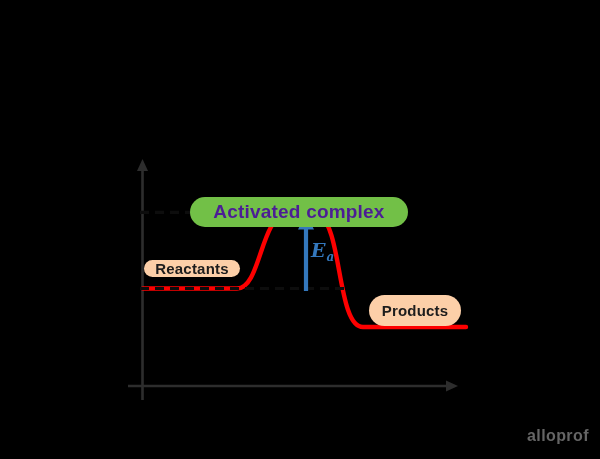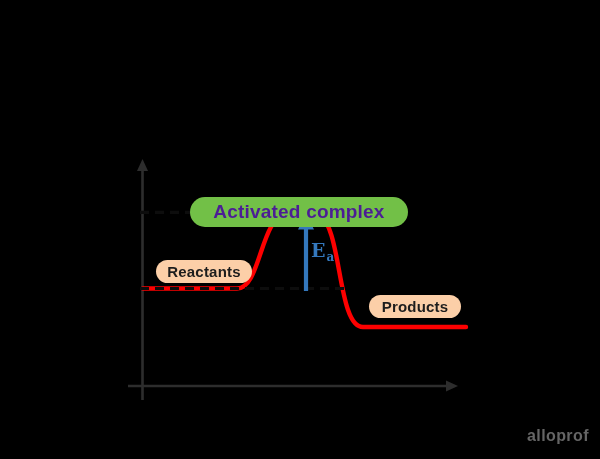--- a/index.html
+++ b/index.html
@@ -37,41 +37,41 @@
     height: 30px;
     background: #72c047;
     color: #4c1d95;
     font-size: 19px;
     margin-top: 26px;
   }
   .pill-reactants {
     left: 144px;
     top: 260px;
     width: 96px;
-    height: 23px;
+    height: 17px;
     background: #fccfa8;
     color: #1d1d1d;
     font-size: 15px;
-    margin-left: 12px;
   }
   .pill-products {
     left: 369px;
     top: 295px;
     width: 92px;
-    height: 23px;
+    height: 31px;
     background: #fccfa8;
     color: #1d1d1d;
     font-size: 15px;
   }
   .ea-label {
     position: absolute;
     left: 311px;
     top: 241px;
     color: #3478bd;
     font-family: "DejaVu Serif", serif;
+    font-style: italic;
     font-weight: 700;
     font-size: 19px;
     line-height: 1;
   }
   .ea-label sub {
     font-size: 12px;
     vertical-align: -4px;
     margin-left: 1px;
   }
   .watermark {

